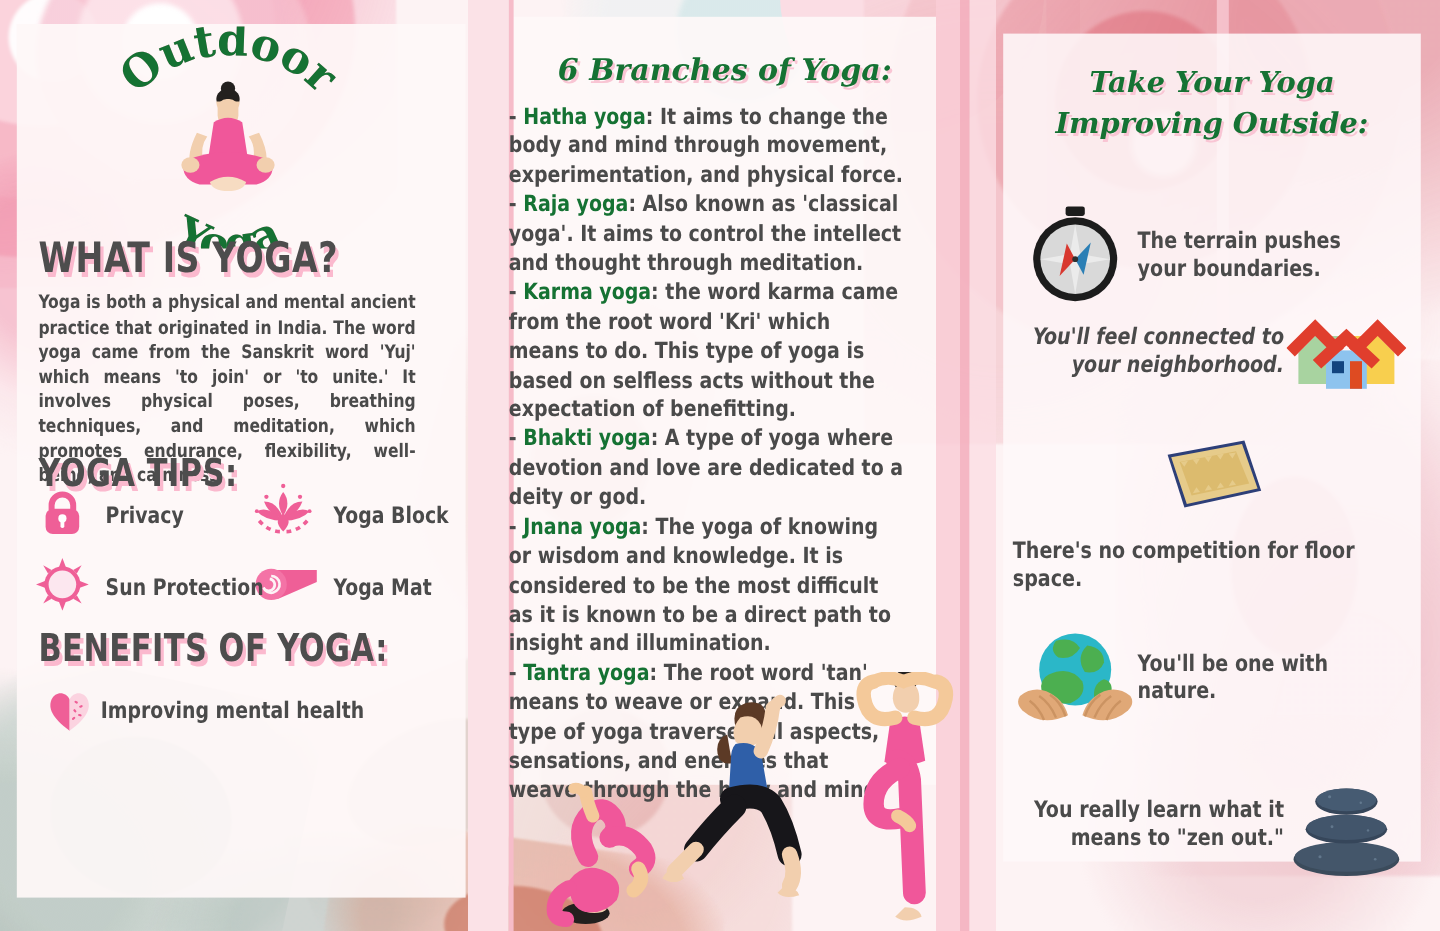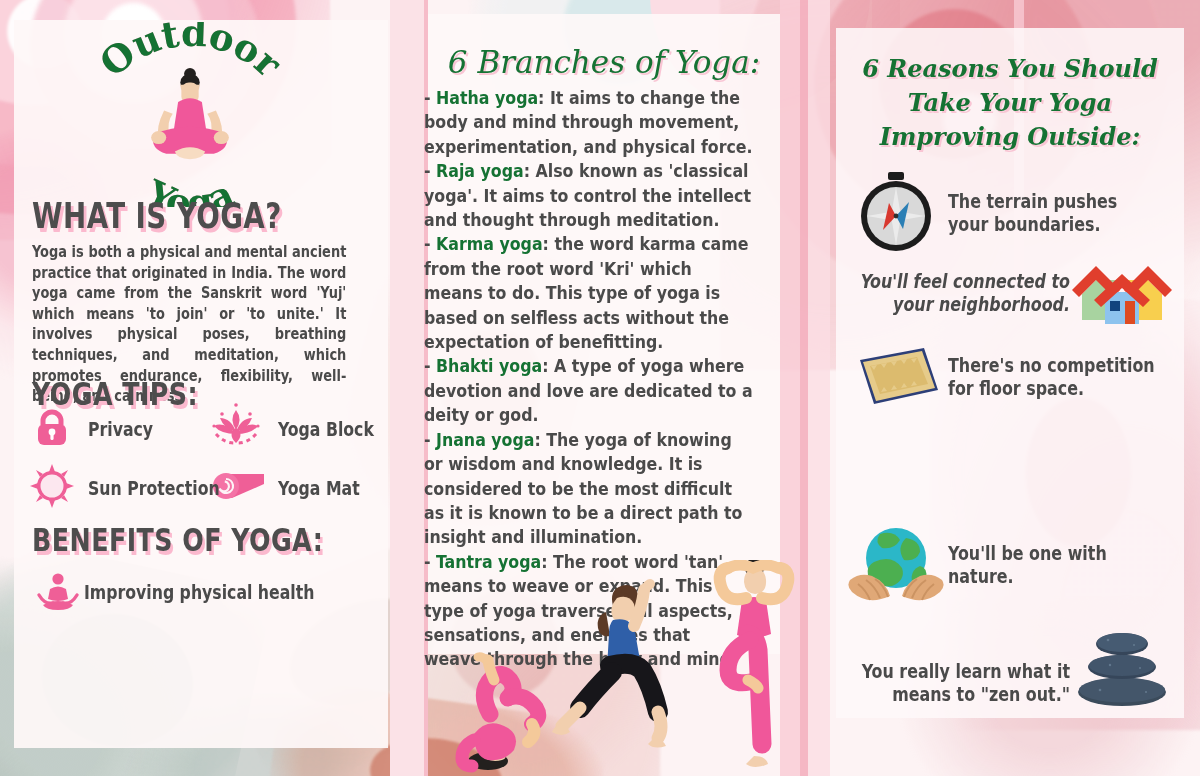--- a/index.html
+++ b/index.html
@@ -154,22 +154,22 @@
     transform: scaleX(.92); transform-origin: left center;
   }
   #ben-list { position: absolute; left: 32px; top: 568px; width: 340px; }
   .ben-row { display: flex; align-items: center; height: 47px; }
   .ben-ico { width: 52px; flex: 0 0 52px; display: flex; justify-content: center; }
   .ben-label { font-size: 19px; }
 
   
   #t-branches {
     position: absolute; left: 428px; top: 44px; width: 352px; text-align: center;
-    font-family: "DejaVu Serif", serif; font-style: italic; font-weight: normal;
-    font-size: 31px; color: #157233; text-shadow: 2px 2px 0 #f9c5d4;
+    font-family: "DejaVu Serif", serif; font-style: italic; font-weight: bold;
+    font-size: 25px; color: #157233; text-shadow: 2px 2px 0 #f9c5d4;
   }
   #branch-list {
     position: absolute; left: 424px; top: 86px; width: 346px;
     font-family: "DejaVu Sans Condensed","Liberation Sans Narrow","Liberation Sans", sans-serif;
     font-weight: bold; font-size: 18.5px; line-height: 1.32; color: #4a4a4a;
     transform: scaleX(.95); transform-origin: left top;
   }
   .branch-name { color: #157233; }
 
   
@@ -185,24 +185,24 @@
   .reason .ico { flex: 0 0 104px; display: flex; justify-content: center; align-items: center; }
   .reason .txt {
     font-family: "DejaVu Sans Condensed","Liberation Sans Narrow","Liberation Sans", sans-serif;
     font-weight: bold; font-size: 19px; line-height: 1.22; color: #4a4a4a;
     transform: scaleX(.93);
   }
   .reason.rev .txt { text-align: right; transform-origin: right center; }
   .reason:not(.rev) .txt { text-align: left; transform-origin: left center; }
   #r0 { top: 170px; justify-content: flex-end; }
   #r1 { top: 258px; font-style: italic; }
-  #r2 { top: 344px; }
+  #r2 { top: 344px; flex-direction: column; }
   #r3 { top: 440px; }
   #r4 { top: 522px; }
-  #r5 { top: 620px; align-items: flex-end; }
+  #r5 { top: 644px; }
 
   
   #figures { position: absolute; left: 440px; top: 560px; width: 360px; height: 216px; }
   #fig-a { position: absolute; left: 10px; top: 56px; }
   #fig-b { position: absolute; left: 110px; top: 12px; }
   #fig-c { position: absolute; left: 258px; top: 0px; }
 </style>
 </head>
 <body>
 
@@ -342,29 +342,33 @@
       </svg>
     </div>
     <div class="tip-label">Yoga Mat</div>
   </div>
 
   <div class="h-pink" id="t-benefits">BENEFITS OF YOGA:</div>
 
   <div id="ben-list">
     <div class="ben-row">
       <div class="ben-ico">
-        <svg width="46" height="42" viewBox="0 0 46 42">
-          <circle cx="23" cy="8" r="5.6" fill="#ef5f97"></circle>
-          <path d="M15,18 q8,-5 16,0 l2,10 q-10,4 -20,0 z" fill="#ef5f97"></path>
-          <path d="M4,24 q6,10 14,8" fill="none" stroke="#ef5f97" stroke-width="3.4" stroke-linecap="round"></path>
-          <path d="M42,24 q-6,10 -14,8" fill="none" stroke="#ef5f97" stroke-width="3.4" stroke-linecap="round"></path>
-          <path d="M8,34 q15,-8 30,0 q-3,5 -15,5 q-12,0 -15,-5z" fill="#ef5f97"></path>
+        <svg width="42" height="42" viewBox="0 0 42 42">
+          <path d="M21,38 C6,27 3,19 6,12 C9,5 18,5 21,12 Z" fill="#ef5f97"></path>
+          <path d="M21,38 C36,27 39,19 36,12 C33,5 24,5 21,12 Z" fill="#fbd3e0"></path>
+          <g fill="#ef5f97">
+            <rect x="25" y="13" width="3" height="1.8" rx=".9" transform="rotate(30 26 14)"></rect>
+            <rect x="29" y="17" width="3" height="1.8" rx=".9" transform="rotate(-20 30 18)"></rect>
+            <rect x="24" y="20" width="3" height="1.8" rx=".9" transform="rotate(50 25 21)"></rect>
+            <rect x="28" y="24" width="3" height="1.8" rx=".9" transform="rotate(10 29 25)"></rect>
+            <rect x="23" y="27" width="3" height="1.8" rx=".9" transform="rotate(-35 24 28)"></rect>
+          </g>
         </svg>
       </div>
-      <div class="ben-label">Improving physical health</div>
+      <div class="ben-label">Improving mental health</div>
     </div>
   </div>
 
   <div id="t-branches">6 Branches of Yoga:</div>
   <div id="branch-list">
       <div><span>- </span><span class="branch-name">Hatha yoga</span><span>: It aims to change the body and mind through movement, experimentation, and physical force.</span></div>
       <div><span>- </span><span class="branch-name">Raja yoga</span><span>: Also known as 'classical yoga'. It aims to control the intellect and thought through meditation.</span></div>
       <div><span>- </span><span class="branch-name">Karma yoga</span><span>: the word karma came from the root word 'Kri' which means to do. This type of yoga is based on selfless acts without the expectation of benefitting.</span></div>
       <div><span>- </span><span class="branch-name">Bhakti yoga</span><span>: A type of yoga where devotion and love are dedicated to a deity or god.</span></div>
       <div><span>- </span><span class="branch-name">Jnana yoga</span><span>: The yoga of knowing or wisdom and knowledge. It is considered to be the most difficult as it is known to be a direct path to insight and illumination.</span></div>
@@ -409,21 +413,20 @@
       <path d="M64,38 q22,6 26,-16 q2,-12 -8,-14" fill="none" stroke="#f4c99a" stroke-width="12" stroke-linecap="round"></path>
       <path d="M30,8 q12,-6 25,0 q13,-6 25,0" fill="none" stroke="#f4c99a" stroke-width="11" stroke-linecap="round"></path>
       <path d="M50,74 q8,2 10,16 l4,94" fill="none" stroke="#f0579a" stroke-width="19" stroke-linecap="round"></path>
       <path d="M52,80 q-22,10 -22,30 q0,16 22,12" fill="none" stroke="#f0579a" stroke-width="17" stroke-linecap="round"></path>
       <path d="M50,120 q8,4 10,8" fill="none" stroke="#f4c99a" stroke-width="11" stroke-linecap="round"></path>
       <path d="M56,196 q12,0 14,8 q-14,6 -22,0z" fill="#f2cfae"></path>
     </svg>
   </div>
 
   <div id="t-reasons">
-    <div>6 Reasons You Should</div>
     <div>Take Your Yoga</div>
     <div>Improving Outside:</div>
   </div>
 
   <div class="reason" id="r0">
     <div class="ico">
       <svg width="86" height="86" viewBox="0 0 86 86">
         <rect x="35" y="2" width="16" height="8" rx="2" fill="#1c1c1c"></rect>
         <circle cx="43" cy="46" r="35" fill="#1c1c1c"></circle>
         <circle cx="43" cy="46" r="29" fill="#d9d9d9"></circle>

